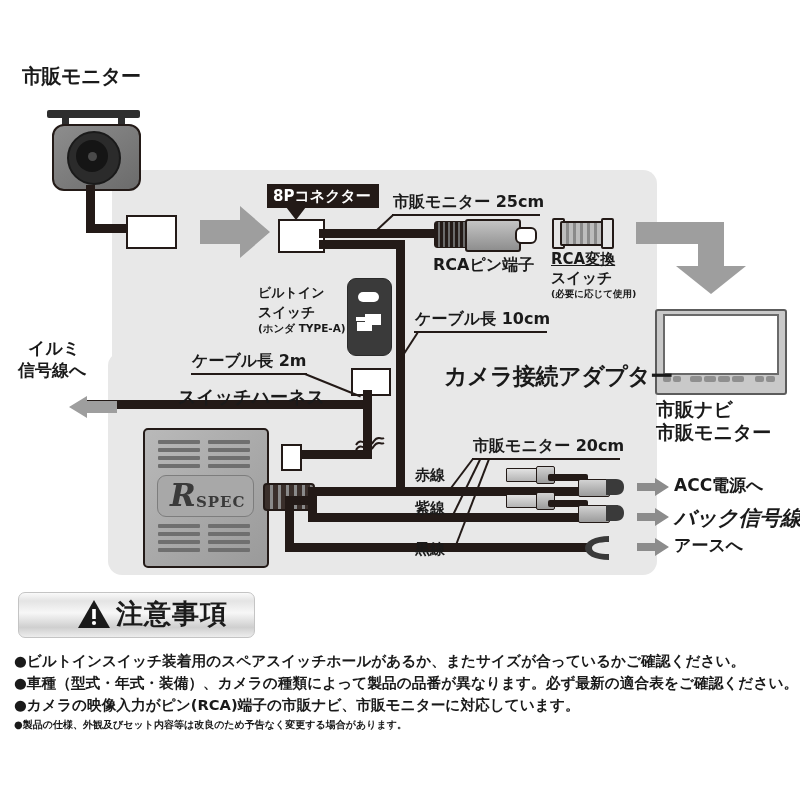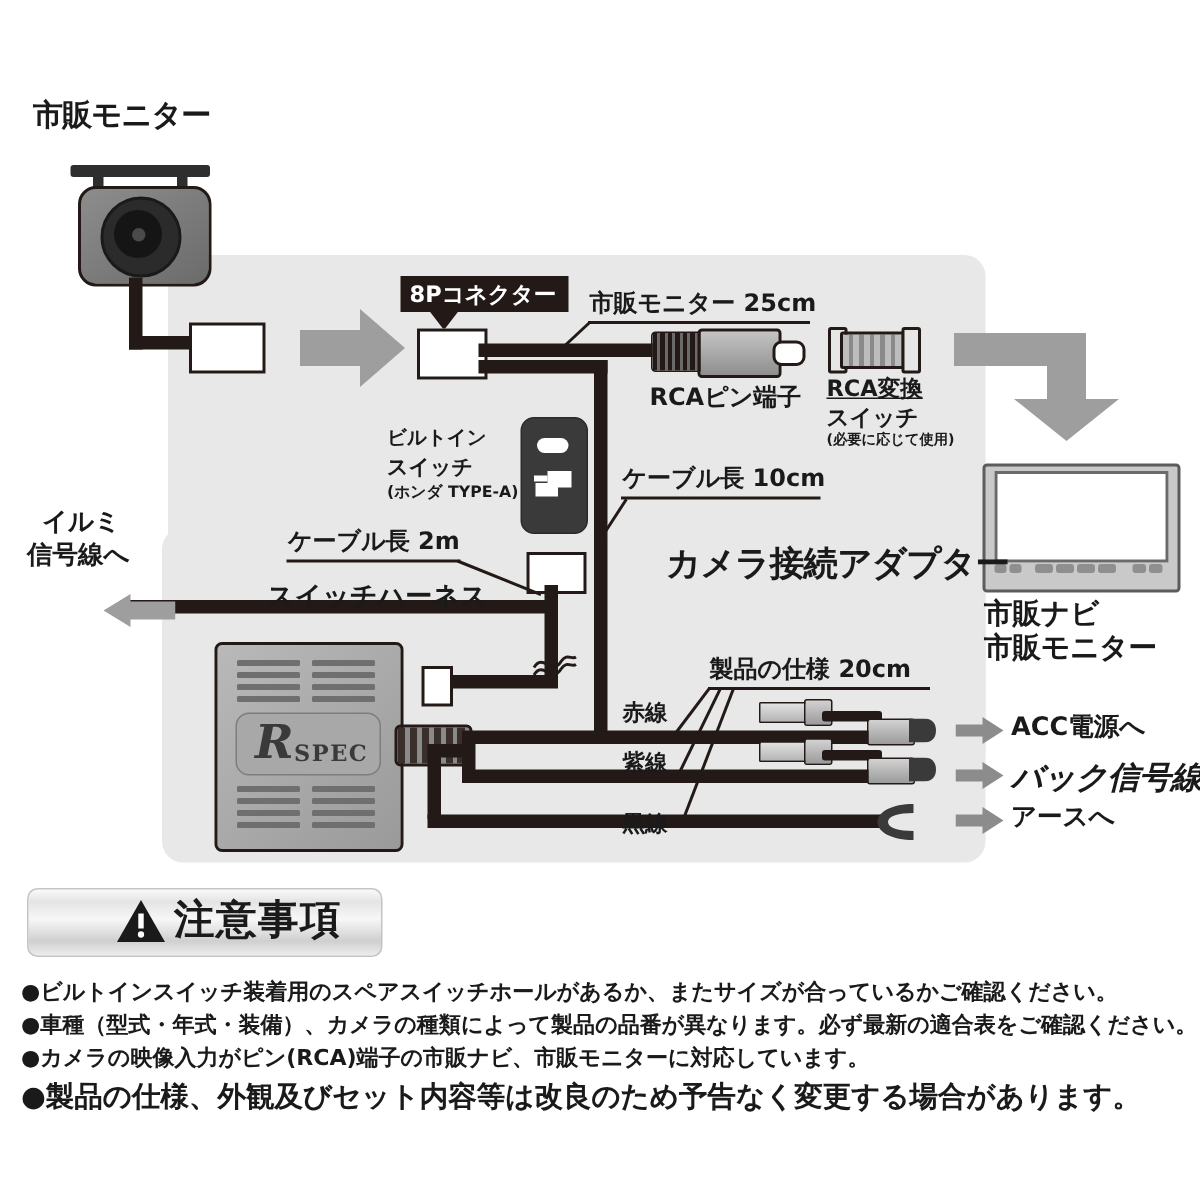--- a/index.html
+++ b/index.html
@@ -143,21 +143,21 @@
 <div class="wire" style="left:287px;top:450px;width:85px;height:9px;"></div>
 <svg class="abs" style="left:355px;top:432px;" width="30" height="20" viewBox="0 0 30 20">
   <path d="M1 13 C7 3, 13 19, 19 9 C23 3, 26 8, 29 6" stroke="#231a17" stroke-width="2" fill="none"></path>
   <path d="M1 18 C7 8, 13 24, 19 14 C23 8, 26 13, 29 11" stroke="#231a17" stroke-width="2" fill="none"></path>
 </svg>
 <div class="wbox" style="left:281px;top:444px;width:17px;height:23px;"></div>
 
 <div class="lbl" style="left:192px;top:352px;font-size:16px;">ケーブル長 2m</div>
 <div class="uline" style="left:191px;top:373px;width:116px;"></div>
 <div class="leader" style="left:305px;top:373px;width:60px;transform:rotate(22deg);"></div>
-<div class="lbl" style="left:178px;top:387px;font-size:18px;font-family:Liberation Serif, serif;">スイッチハーネス</div>
+<div class="lbl" style="left:178px;top:387px;font-size:18px;">スイッチハーネス</div>
 
 <div class="lbl" style="left:28px;top:339px;font-size:17px;">イルミ</div>
 <div class="lbl" style="left:18px;top:361px;font-size:17px;">信号線へ</div>
 <svg class="abs" style="left:69px;top:396px;" width="48" height="22" viewBox="0 0 48 22">
   <path d="M48 5 H18 V0 L0 11 L18 22 V17 H48 Z" fill="#9e9e9e"></path>
 </svg>
 
 <div class="rs-body" style="left:143px;top:428px;width:122px;height:136px;"></div>
 <div class="vent" style="left:158px;top:440px;width:42px;height:4px;"></div>
 <div class="vent" style="left:158px;top:448px;width:42px;height:4px;"></div>
@@ -180,21 +180,21 @@
 <div class="vent" style="left:208px;top:548px;width:42px;height:4px;"></div>
 <div class="coil" style="left:263px;top:483px;width:48px;height:24px;"></div>
 
 <div class="wire" style="left:308px;top:487px;width:280px;height:9px;"></div>
 <div class="wire" style="left:308px;top:496px;width:9px;height:21px;"></div>
 <div class="wire" style="left:308px;top:513px;width:280px;height:9px;"></div>
 <div class="wire" style="left:285px;top:496px;width:9px;height:50px;"></div>
 <div class="wire" style="left:285px;top:496px;width:26px;height:9px;"></div>
 <div class="wire" style="left:285px;top:543px;width:303px;height:9px;"></div>
 
-<div class="lbl" style="left:473px;top:437px;font-size:16px;">製品の仕様 20cm</div>
+<div class="lbl" style="left:473px;top:437px;font-size:16px;">市販モニター 20cm</div>
 <div class="uline" style="left:472px;top:458px;width:148px;"></div>
 <div class="leader" style="left:451px;top:487px;width:36px;transform:rotate(-53deg);"></div>
 <div class="leader" style="left:453px;top:514px;width:62px;transform:rotate(-64deg);"></div>
 <div class="leader" style="left:456px;top:544px;width:92px;transform:rotate(-69deg);"></div>
 
 <div class="lbl" style="left:415px;top:467px;font-size:15px;">赤線</div>
 <div class="lbl" style="left:415px;top:500px;font-size:15px;">紫線</div>
 <div class="lbl" style="left:415px;top:541px;font-size:15px;">黒線</div>
 
 <div class="strip" style="left:506px;top:468px;width:32px;height:12px;"></div>
@@ -234,13 +234,13 @@
 <svg class="abs" style="left:78px;top:600px;" width="32" height="28" viewBox="0 0 32 28">
   <path d="M16 0 L32 28 H0 Z" fill="#1a1a1a"></path>
   <rect x="14.2" y="9" width="3.6" height="10" fill="#fff"></rect>
   <circle cx="16" cy="23" r="2.1" fill="#fff"></circle>
 </svg>
 <div class="lbl" style="left:116px;top:598px;font-size:27px;letter-spacing:1px;">注意事項</div>
 
 <div class="notice-line" style="left:14px;top:652px;font-size:14.7px;">●ビルトインスイッチ装着用のスペアスイッチホールがあるか、またサイズが合っているかご確認ください。</div>
 <div class="notice-line" style="left:14px;top:674px;font-size:14.7px;">●車種（型式・年式・装備）、カメラの種類によって製品の品番が異なります。必ず最新の適合表をご確認ください。</div>
 <div class="notice-line" style="left:14px;top:696px;font-size:14.7px;">●カメラの映像入力がピン(RCA)端子の市販ナビ、市販モニターに対応しています。</div>
-<div class="notice-line" style="left:14px;top:718px;font-size:19px;text-align:right;">●製品の仕様、外観及びセット内容等は改良のため予告なく変更する場合があります。</div>
+<div class="notice-line" style="left:14px;top:718px;font-size:10px;text-align:right;">●製品の仕様、外観及びセット内容等は改良のため予告なく変更する場合があります。</div>
 
 </body></html>

